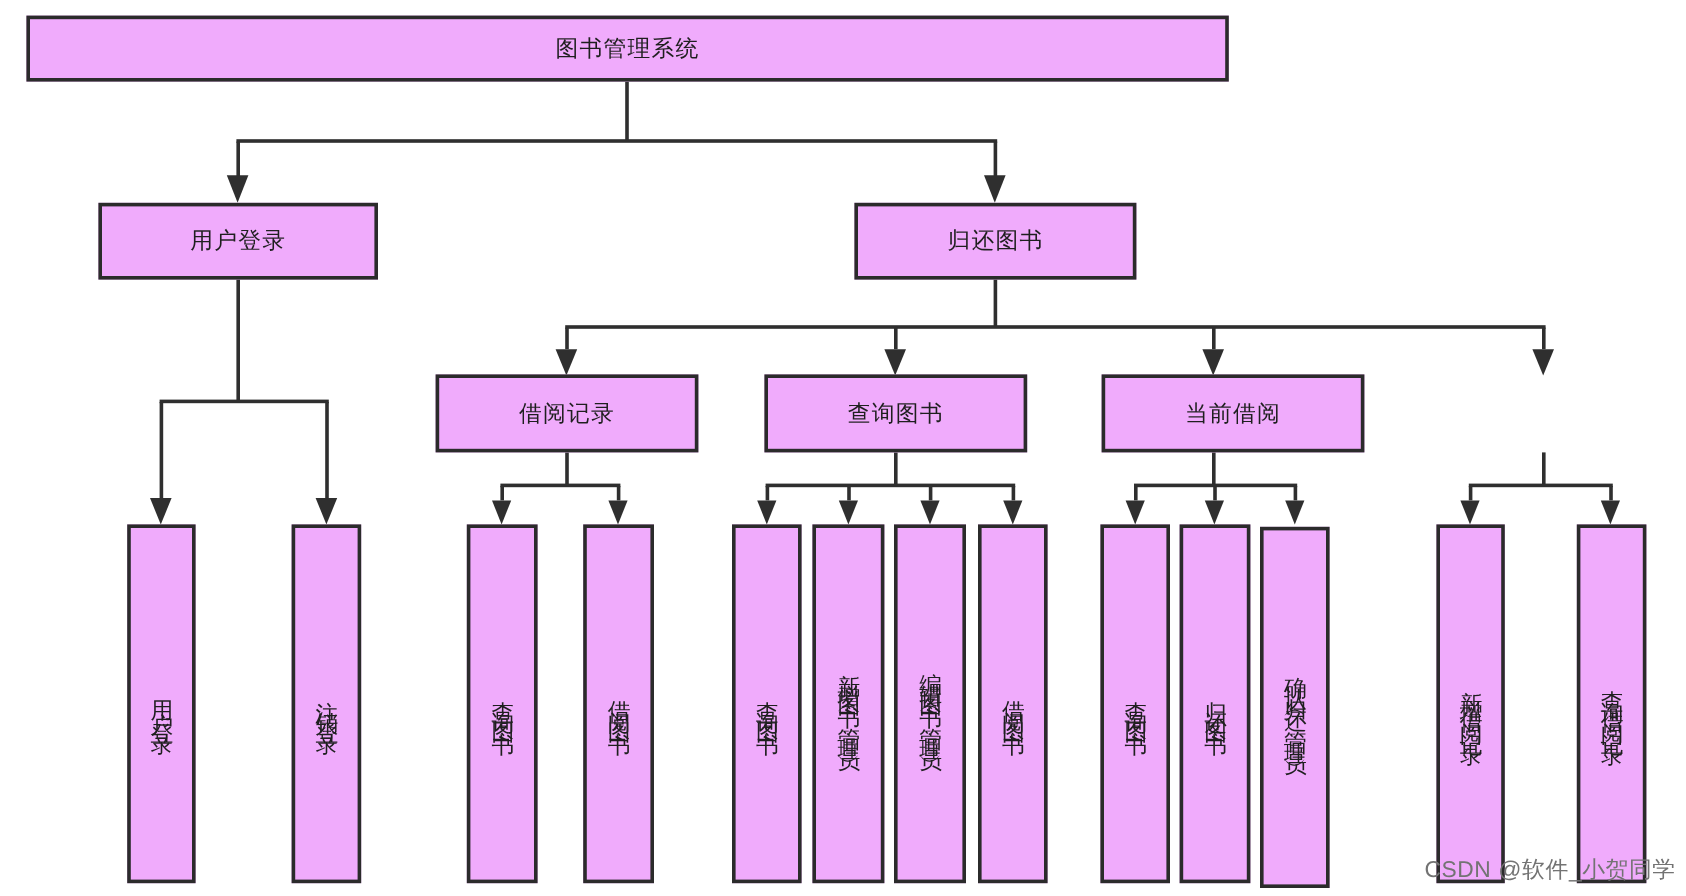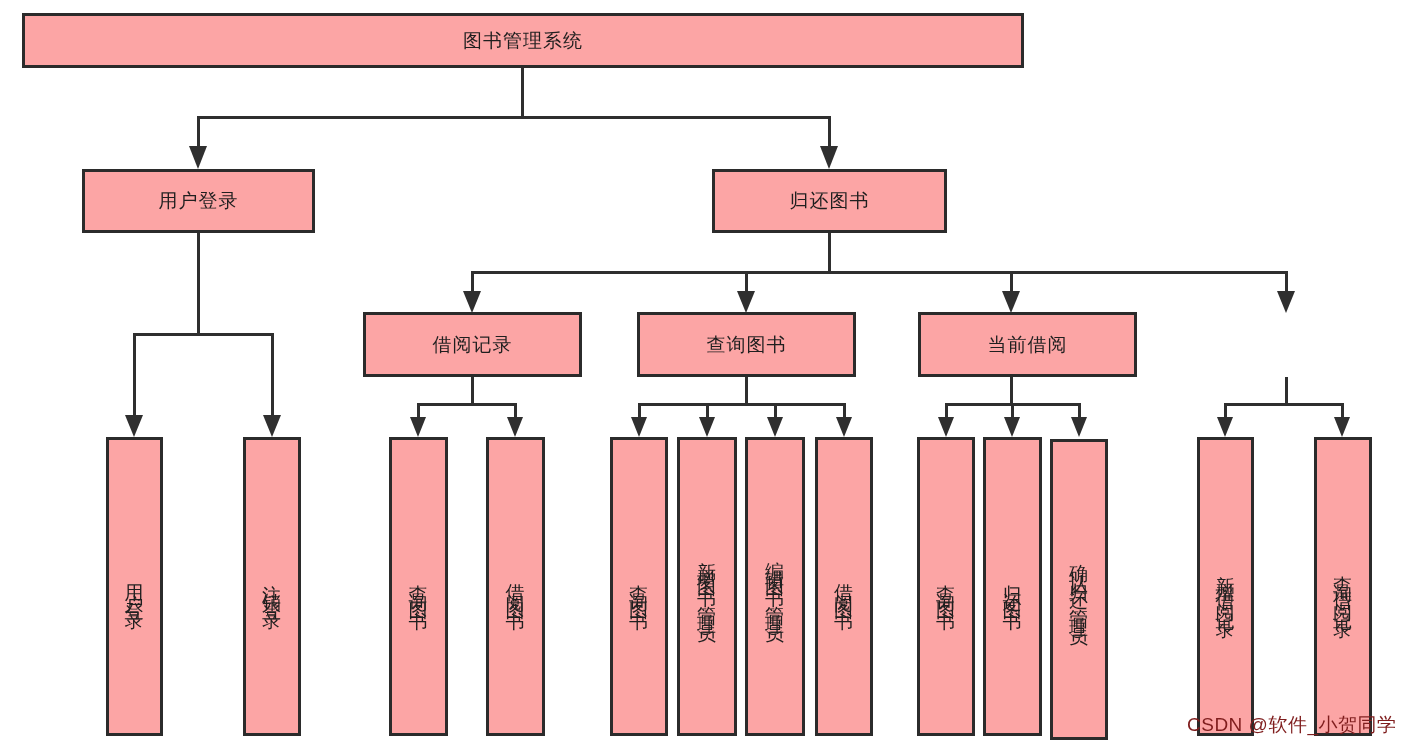--- a/index.html
+++ b/index.html
@@ -8,21 +8,21 @@
     position: relative;
     width: 1405px;
     height: 747px;
     background: #ffffff;
     overflow: hidden;
   }
   .node {
     position: absolute;
     box-sizing: border-box;
     border: 3px solid #2b2b2b;
-    background: #fca5a5;
+    background: #f0abfc;
     display: flex;
     align-items: center;
     justify-content: center;
     color: #1f1f1f;
     font-size: 19px;
     letter-spacing: 1px;
     z-index: 2;
   }
   .node.leaf span {
     writing-mode: vertical-rl;
@@ -43,21 +43,21 @@
     z-index: 1;
   }
   .arr-lg { border-left: 9px solid transparent; border-right: 9px solid transparent; border-top: 23px solid #2f2f2f; }
   .arr-md { border-left: 9px solid transparent; border-right: 9px solid transparent; border-top: 22px solid #2f2f2f; }
   .arr-sm { border-left: 8px solid transparent; border-right: 8px solid transparent; border-top: 20px solid #2f2f2f; }
   .watermark {
     position: absolute;
     left: 1187px;
     top: 712px;
     font-size: 19px;
-    color: #7f1d1d;
+    color: #737373;
     white-space: nowrap;
     z-index: 5;
     letter-spacing: 0.5px;
   }
 </style>
 </head>
 <body>
 
 <div class="canvas">
 

